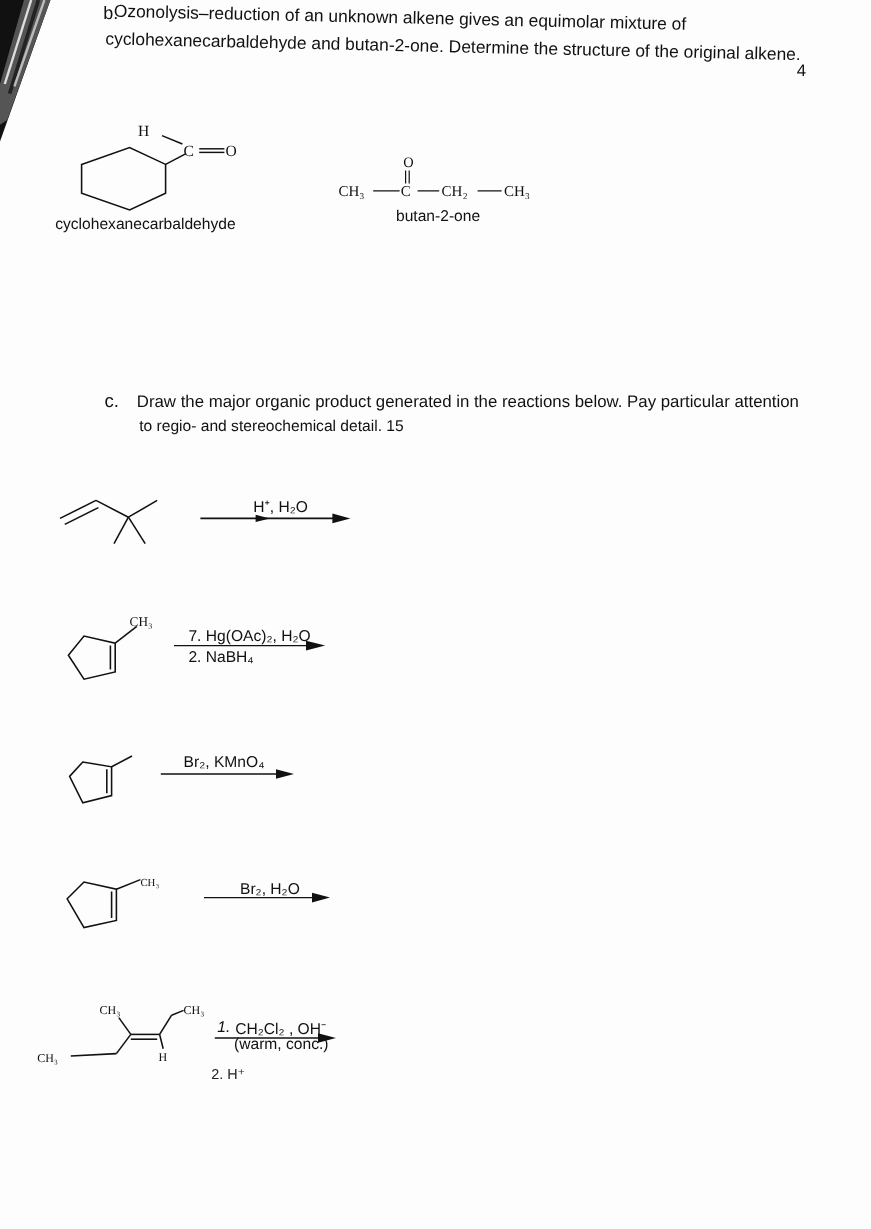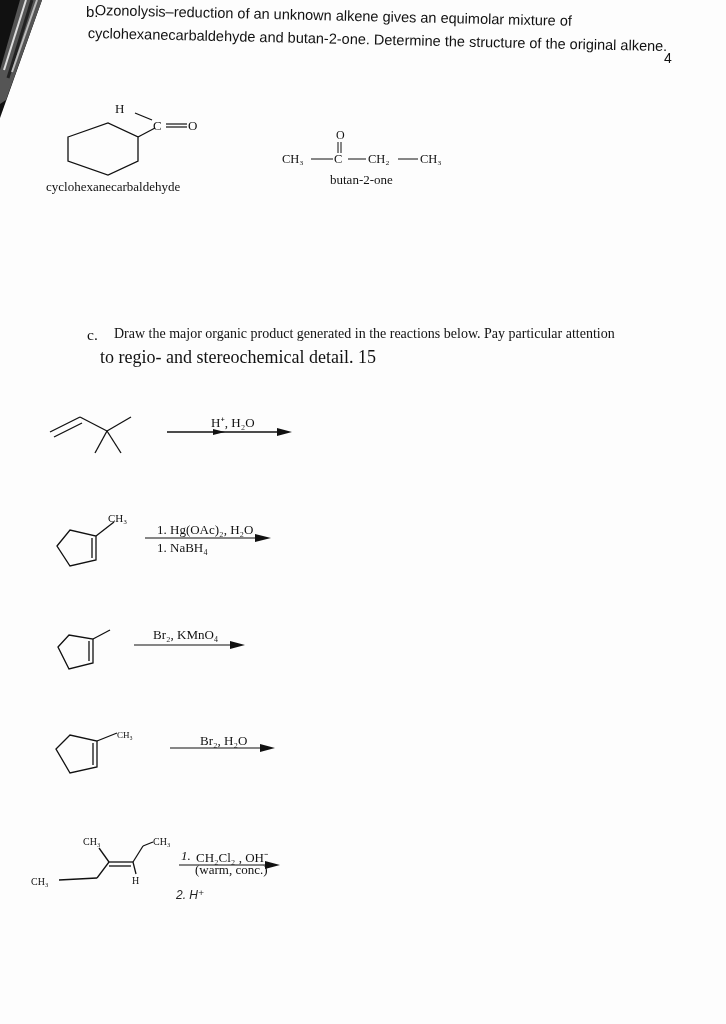--- a/index.html
+++ b/index.html
@@ -1,26 +1,26 @@
 <!DOCTYPE html>
 <html><head>
 <meta charset="utf-8">
 <style>
   html, body { margin:0; padding:0; }
   body { width:726px; height:1024px; background:#fdfdfd; position:relative; overflow:hidden; color:#111; }
   .abs { position:absolute; }
   .sans { font-family:"Liberation Sans", "DejaVu Sans", sans-serif; }
-  .serif { font-family:Liberation Serif, serif; }
+  .serif { font-family:Liberation Sans, sans-serif; }
   .qb-label { left:86px; top:3px; font-size:15px; }
   .qb-line1 { left:95px; top:2px; font-size:14.5px; transform:rotate(1.3deg); transform-origin:left top; white-space:nowrap; }
   .qb-line2 { left:88px; top:25px; font-size:14.5px; transform:rotate(1.3deg); transform-origin:left top; white-space:nowrap; }
   .qb-points { left:664px; top:50px; font-size:14px; }
   .lbl { font-size:13px; white-space:nowrap; }
   .qc-line1 { left:100px; top:326px; font-size:14px; white-space:nowrap; }
-  .qc-line2 { left:100px; top:347px; font-size:18px; white-space:nowrap; }
+  .qc-line2 { left:116px; top:347px; font-size:13px; white-space:nowrap; }
   .qc-label { left:87px; top:326px; font-size:15.5px; }
   .reag { font-size:13px; white-space:nowrap; }
   .binding { left:0; top:0; }
   svg text { font-family:"Liberation Serif", "DejaVu Serif", serif; fill:#111; }
 </style>
 </head>
 <body>
 
 <svg class="abs binding" width="60" height="130" viewBox="0 0 60 130">
   <polygon points="0,0 42,0 0,118" fill="#111"></polygon>
@@ -79,26 +79,26 @@
   <polygon points="48,3 60,6 48,9" fill="#111"></polygon>
   <polygon points="112,2 127,6 112,10" fill="#111"></polygon>
 </svg>
 
 <svg class="abs" style="left:52px;top:510px" width="90" height="60">
   <polygon points="5,36 18,20 44,26 44,50 18,56" fill="none" stroke="#111" stroke-width="1.3"></polygon>
   <line x1="40" y1="28" x2="40" y2="48" stroke="#111" stroke-width="1.3"></line>
   <line x1="44" y1="26" x2="62" y2="12" stroke="#111" stroke-width="1.3"></line>
   <text x="56" y="12" font-size="11">CH₃</text>
 </svg>
-<div class="abs serif reag" style="left:157px;top:522px">1. Hg(OAc)₂, H₂O</div>
+<div class="abs serif reag" style="left:157px;top:522px">7. Hg(OAc)₂, H₂O</div>
 <svg class="abs" style="left:143px;top:533px" width="130" height="10">
   <line x1="2" y1="5" x2="118" y2="5" stroke="#111" stroke-width="1.2"></line>
   <polygon points="112,1 128,5 112,9" fill="#111"></polygon>
 </svg>
-<div class="abs serif reag" style="left:157px;top:540px">1. NaBH₄</div>
+<div class="abs serif reag" style="left:157px;top:540px">2. NaBH₄</div>
 
 <svg class="abs" style="left:55px;top:625px" width="80" height="50">
   <polygon points="3,22 14,10 38,14 38,38 14,44" fill="none" stroke="#111" stroke-width="1.3"></polygon>
   <line x1="34" y1="16" x2="34" y2="36" stroke="#111" stroke-width="1.3"></line>
   <line x1="38" y1="14" x2="55" y2="5" stroke="#111" stroke-width="1.3"></line>
 </svg>
 <div class="abs serif reag" style="left:153px;top:627px">Br₂, KMnO₄</div>
 <svg class="abs" style="left:132px;top:640px" width="115" height="10">
   <line x1="2" y1="5" x2="102" y2="5" stroke="#111" stroke-width="1.2"></line>
   <polygon points="98,1 113,5 98,9" fill="#111"></polygon>
@@ -130,13 +130,13 @@
   <line x1="84" y1="32" x2="72" y2="48" stroke="#111" stroke-width="1.3"></line>
   <line x1="72" y1="48" x2="34" y2="50" stroke="#111" stroke-width="1.3"></line>
 </svg>
 <div class="abs serif reag" style="left:181px;top:848px;font-style:italic">1.</div>
 <div class="abs serif reag" style="left:196px;top:848px">CH₂Cl₂ , OH⁻</div>
 <svg class="abs" style="left:177px;top:860px" width="105" height="10">
   <line x1="2" y1="5" x2="92" y2="5" stroke="#111" stroke-width="1.2"></line>
   <polygon points="88,1 103,5 88,9" fill="#111"></polygon>
 </svg>
 <div class="abs serif reag" style="left:195px;top:862px">(warm, conc.)</div>
-<div class="abs sans" style="left:176px;top:888px;font-size:12px;color:#222;font-style:italic">2. H⁺</div>
+<div class="abs sans" style="left:176px;top:888px;font-size:12px;color:#222;">2. H⁺</div>
 
 </body></html>

